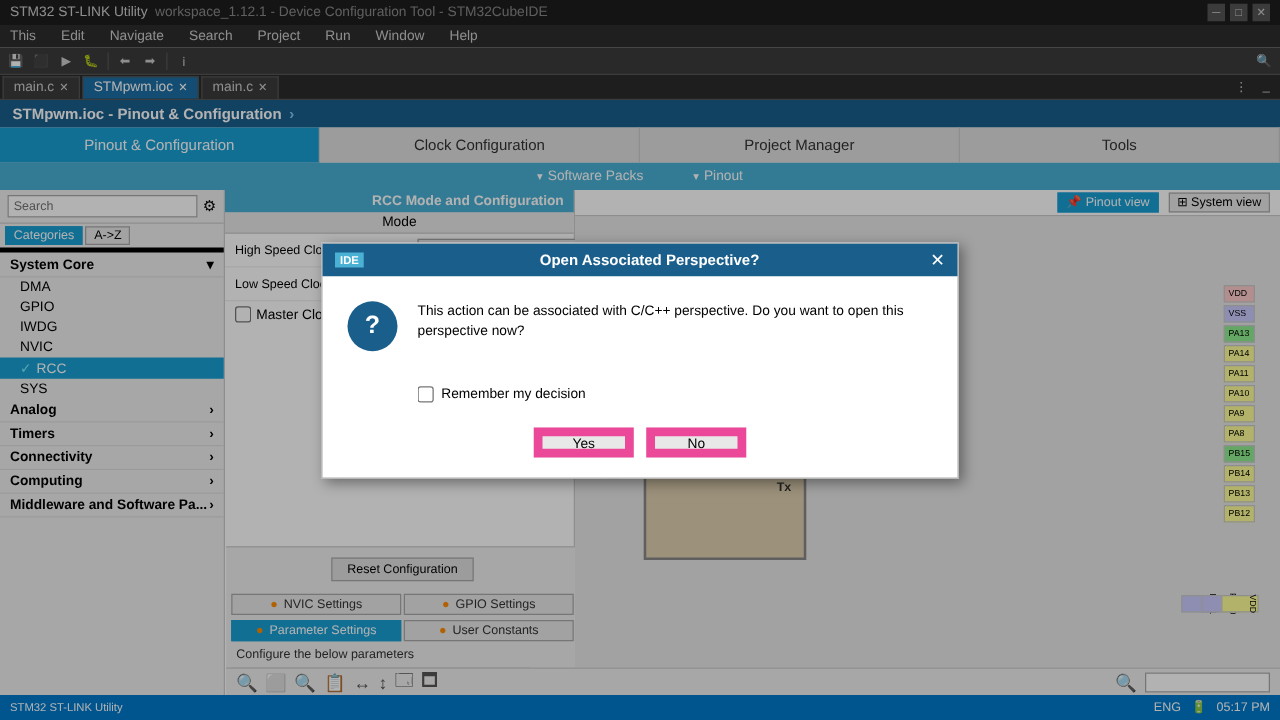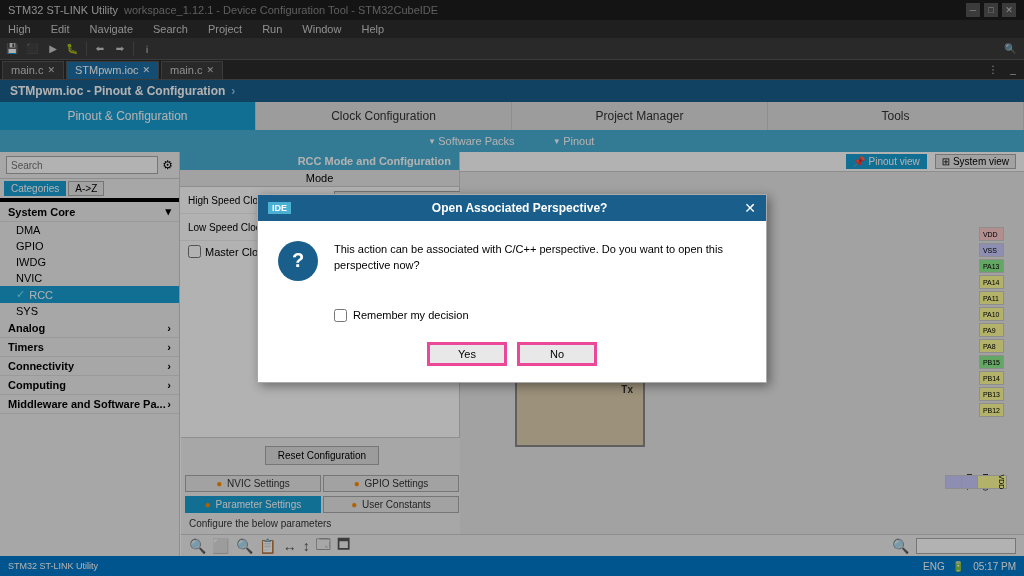--- a/index.html
+++ b/index.html
@@ -367,42 +367,42 @@
       display: flex;
       justify-content: center;
       gap: 10px;
       padding: 8px 20px 16px;
     }
     .dialog-btn {
       width: 80px;
       height: 24px;
       font-size: 11px;
       cursor: pointer;
-      border: 3px solid #ec4899;
+      border: 7px solid #ec4899;
       background: #e8e8e8;
     }
     .dialog-btn.primary { background: #e8e8e8; }
   </style>
 </head>
 <body>
 
 <div style="position:relative; width:1024px; height:576px; overflow:hidden;">
 
   <div class="title-bar">
     <span>STM32 ST-LINK Utility</span>
     <span style="color:#888; margin-left:6px;">workspace_1.12.1 - Device Configuration Tool - STM32CubeIDE</span>
     <div class="title-bar-controls" style="margin-left:auto;">
       <button class="title-btn">─</button>
       <button class="title-btn">□</button>
       <button class="title-btn">✕</button>
     </div>
   </div>
 
   <div class="menu-bar">
-    <span class="menu-item">High</span>
+    <span class="menu-item">This</span>
     <span class="menu-item">Edit</span>
     <span class="menu-item">Navigate</span>
     <span class="menu-item">Search</span>
     <span class="menu-item">Project</span>
     <span class="menu-item">Run</span>
     <span class="menu-item">Window</span>
     <span class="menu-item">Help</span>
   </div>
 
   <div class="toolbar">

